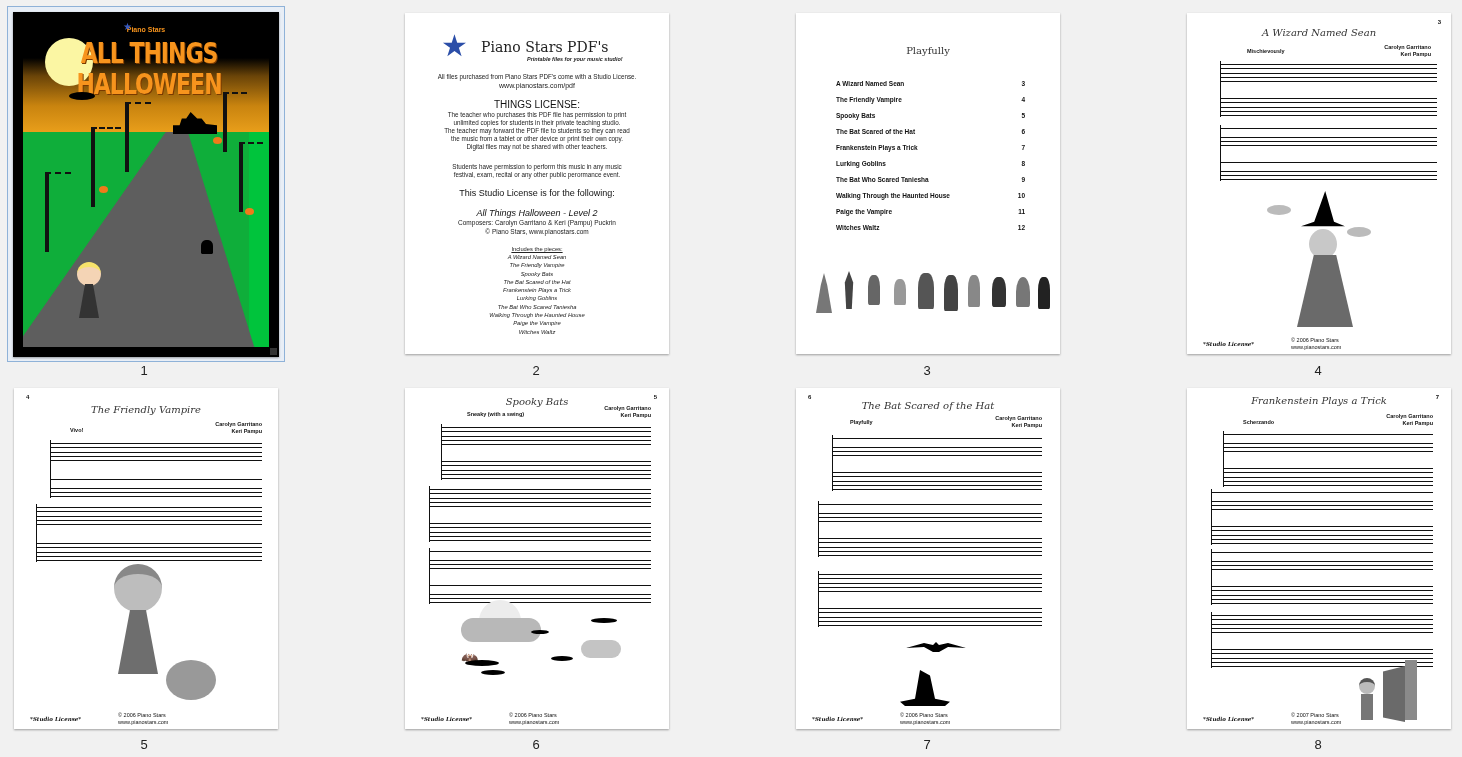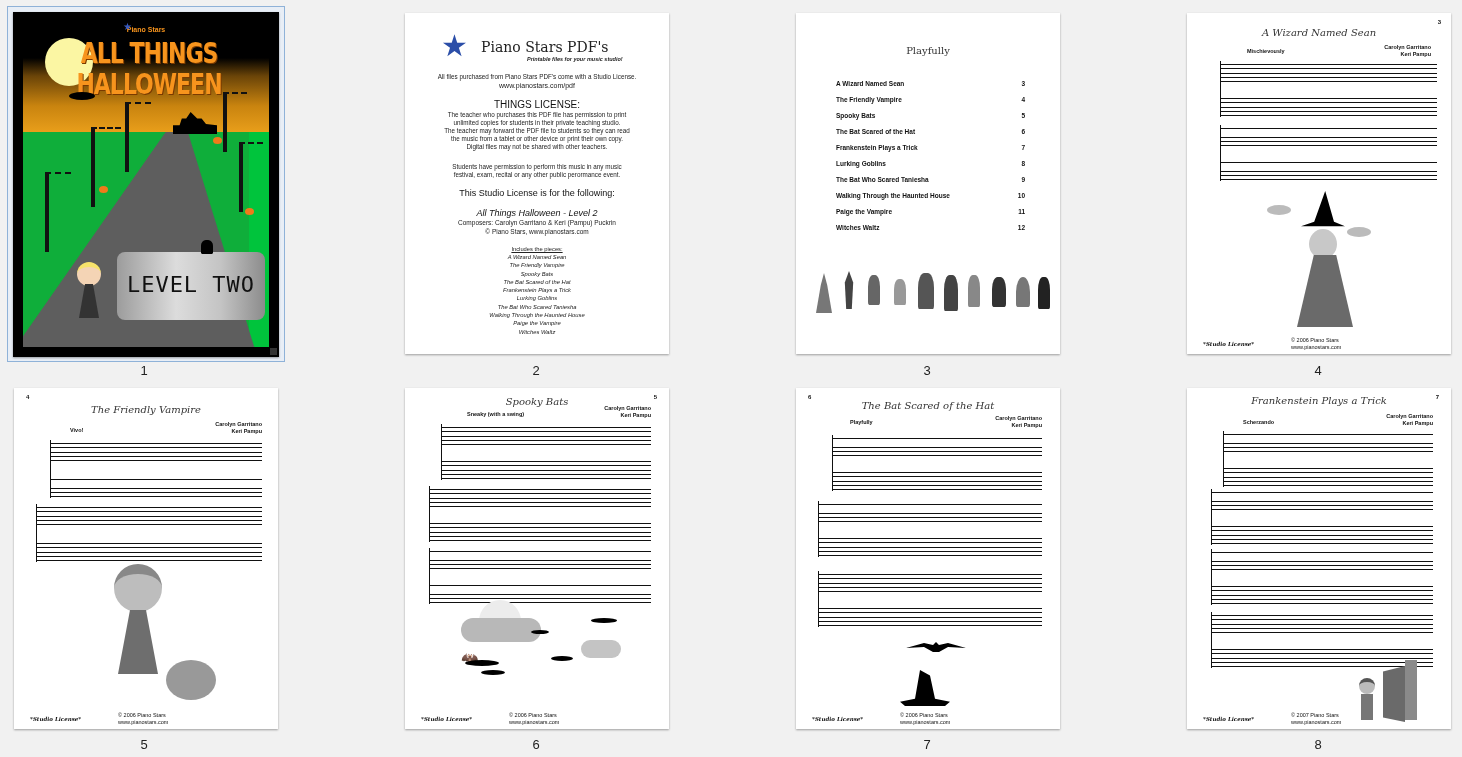--- a/index.html
+++ b/index.html
@@ -59,23 +59,20 @@
       <div style="position:absolute;left:32px;top:160px;width:26px;height:80px;border-left:4px solid #111;border-top:2px dashed #111;"></div>
       <div style="position:absolute;left:210px;top:80px;width:24px;height:60px;border-left:4px solid #111;border-top:2px dashed #111;"></div>
       <div style="position:absolute;left:226px;top:130px;width:24px;height:70px;border-left:4px solid #111;border-top:2px dashed #111;"></div>
       <div style="position:absolute;left:86px;top:174px;width:9px;height:7px;border-radius:50%;background:#f07a1a;"></div>
       <div style="position:absolute;left:200px;top:125px;width:9px;height:7px;border-radius:50%;background:#f07a1a;"></div>
       <div style="position:absolute;left:232px;top:196px;width:9px;height:7px;border-radius:50%;background:#f07a1a;"></div>
       <div style="position:absolute;left:60px;top:250px;width:30px;height:70px;">
         <div style="position:absolute;left:4px;top:0;width:24px;height:24px;border-radius:50%;background:#f4d4b5;border-top:5px solid #f7e36b;"></div>
         <div style="position:absolute;left:6px;top:22px;width:20px;height:34px;background:#333;clip-path:polygon(30% 0,70% 0,100% 100%,0 100%);"></div>
       </div>
-      <div class="level">
-        <span>LEVEL TWO</span>
-      </div>
       <div style="position:absolute;left:188px;top:228px;width:12px;height:14px;background:#000;border-radius:40% 40% 10% 10%;"></div>
       <div class="corner"></div>
     </div>
   </div>
   <div class="label" style="left:114px;top:363px;">1</div>
 
   <div class="page" style="left:405px;top:13px;width:264px;height:341px;">
     <div style="position:absolute;left:36px;top:18px;font-size:30px;line-height:30px;color:#2b4ea8;">★</div>
     <div style="position:absolute;left:76px;top:26px;font-family:'DejaVu Serif',serif;font-size:14px;color:#222;">Piano Stars PDF's</div>
     <div style="position:absolute;left:122px;top:43px;font-size:5.5px;font-style:italic;font-weight:bold;color:#222;">Printable files for your music studio!</div>

